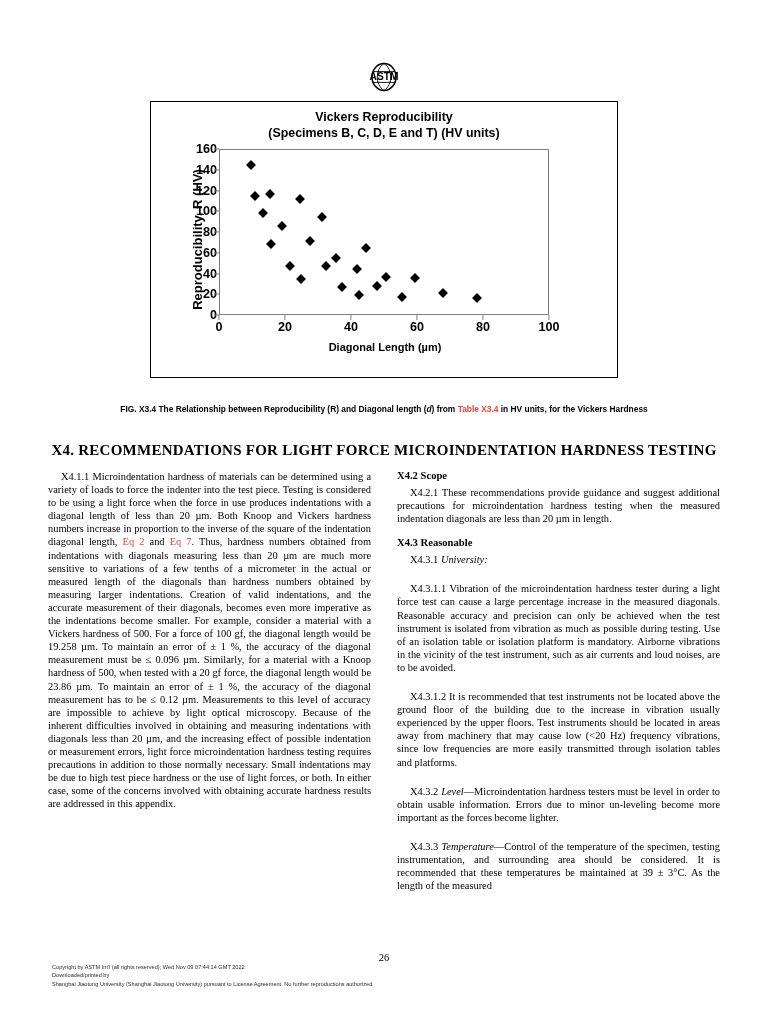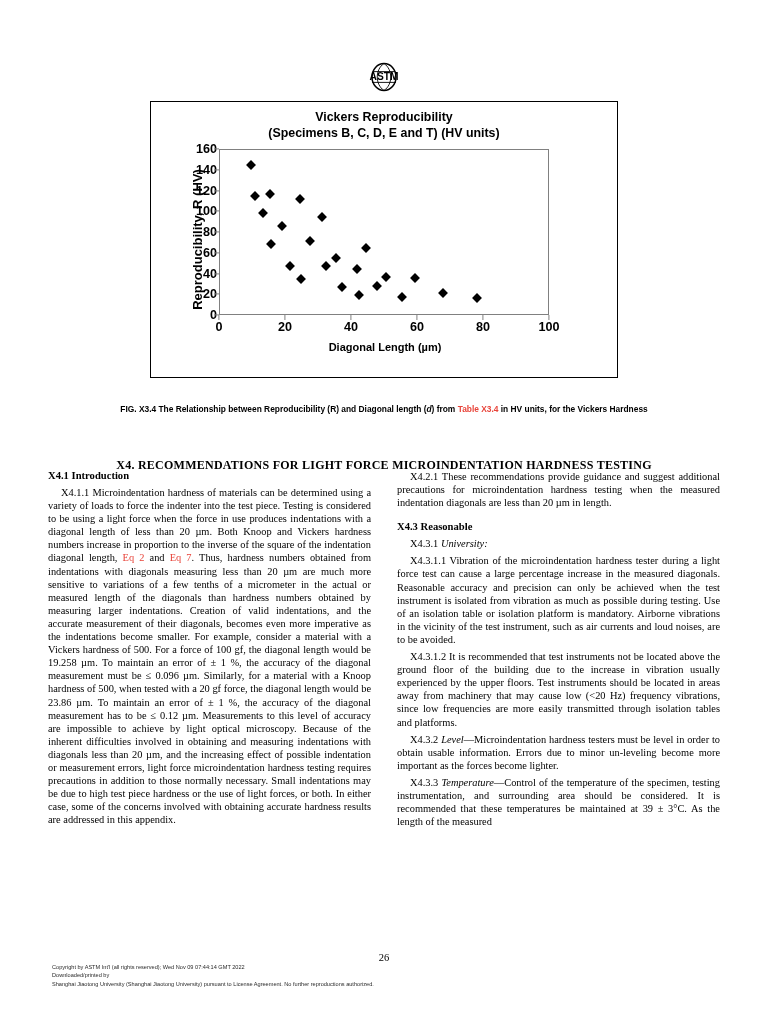--- a/index.html
+++ b/index.html
@@ -111,23 +111,22 @@
     font-size:8.4px; font-weight:bold; line-height:12.6px;
     text-align:center; color:#000;margin-top:17px;
   }
   .link { color:#e8443a; }
 
   
   .appendix-heading {
     position:absolute; left:48px; top:442px; width:672px;
     text-align:center;
     font-family:"Liberation Serif", serif;
-    font-weight:bold; font-size:12px;
+    font-weight:bold; font-size:15px;
     letter-spacing:.25px;
-    margin-top:16px;
   }
 
   
   .columns {
     position:absolute; left:48px; top:470px;
     width:672px; height:470px;
     display:flex; gap:26px;
   }
   .col { width:323px; }
   h3.sec {
@@ -138,21 +137,21 @@
   h3.sec.spaced { margin-top:12px; }
   p.body {
     margin:0 0 0 0;
     font-family:"Liberation Serif", serif;
     font-size:10.4px;
     line-height:13.1px;
     text-align:justify;
     text-indent:13px;
     hyphens:auto;
   }
-  p.body + p.body { margin-top:4px; }
+  p.body + p.body { margin-top:16px; }
 
   
   .page-number {
     position:absolute; top:952px; left:0; width:768px;
     text-align:center;
     font-family:"Liberation Serif", serif;
     font-size:10.5px;
   }
   .footer {
     position:absolute; left:52px; top:963px;
@@ -250,25 +249,25 @@
 
   <div class="fig-caption">
     <span>FIG. X3.4 The Relationship between Reproducibility (R) and Diagonal length (</span><i>d</i><span>) from </span><span class="link">Table X3.4</span><span> in HV units, for the Vickers Hardness</span>
   </div>
 
   <div class="appendix-heading">X4.  RECOMMENDATIONS FOR LIGHT FORCE MICROINDENTATION HARDNESS TESTING</div>
 
   <div class="columns">
 
     <div class="col">
-      <h3 class="sec">X4.1  Introduction</h3>
       <p class="body"><span>X4.1.1 Microindentation hardness of materials can be determined using a variety of loads to force the indenter into the test piece. Testing is considered to be using a light force when the force in use produces indentations with a diagonal length of less than 20 µm. Both Knoop and Vickers hardness numbers increase in proportion to the inverse of the square of the indentation diagonal length, </span><span class="link">Eq 2</span><span> and </span><span class="link">Eq 7</span><span>. Thus, hardness numbers obtained from indentations with diagonals measuring less than 20 µm are much more sensitive to variations of a few tenths of a micrometer in the actual or measured length of the diagonals than hardness numbers obtained by measuring larger indentations. Creation of valid indentations, and the accurate measurement of their diagonals, becomes even more imperative as the indentations become smaller. For example, consider a material with a Vickers hardness of 500. For a force of 100 gf, the diagonal length would be 19.258 µm. To maintain an error of ± 1 %, the accuracy of the diagonal measurement must be ≤ 0.096 µm. Similarly, for a material with a Knoop hardness of 500, when tested with a 20 gf force, the diagonal length would be 23.86 µm. To maintain an error of ± 1 %, the accuracy of the diagonal measurement has to be ≤ 0.12 µm. Measurements to this level of accuracy are impossible to achieve by light optical microscopy. Because of the inherent difficulties involved in obtaining and measuring indentations with diagonals less than 20 µm, and the increasing effect of possible indentation or measurement errors, light force microindentation hardness testing requires precautions in addition to those normally necessary. Small indentations may be due to high test piece hardness or the use of light forces, or both. In either case, some of the concerns involved with obtaining accurate hardness results are addressed in this appendix.</span></p>
     </div>
 
     <div class="col">
+      <h3 class="sec">X4.2  Scope</h3>
       <p class="body">X4.2.1 These recommendations provide guidance and suggest additional precautions for microindentation hardness testing when the measured indentation diagonals are less than 20 µm in length.</p>
 
       <h3 class="sec spaced">X4.3  Reasonable</h3>
       <p class="body"><span>X4.3.1 </span><i>University:</i></p>
       <p class="body">X4.3.1.1 Vibration of the microindentation hardness tester during a light force test can cause a large percentage increase in the measured diagonals. Reasonable accuracy and precision can only be achieved when the test instrument is isolated from vibration as much as possible during testing. Use of an isolation table or isolation platform is mandatory. Airborne vibrations in the vicinity of the test instrument, such as air currents and loud noises, are to be avoided.</p>
       <p class="body">X4.3.1.2 It is recommended that test instruments not be located above the ground floor of the building due to the increase in vibration usually experienced by the upper floors. Test instruments should be located in areas away from machinery that may cause low (&lt;20 Hz) frequency vibrations, since low frequencies are more easily transmitted through isolation tables and platforms.</p>
       <p class="body"><span>X4.3.2 </span><i>Level</i><span>—Microindentation hardness testers must be level in order to obtain usable information. Errors due to minor un-leveling become more important as the forces become lighter.</span></p>
       <p class="body"><span>X4.3.3 </span><i>Temperature</i><span>—Control of the temperature of the specimen, testing instrumentation, and surrounding area should be considered. It is recommended that these temperatures be maintained at 39 ± 3°C. As the length of the measured</span></p>
     </div>
   </div>

